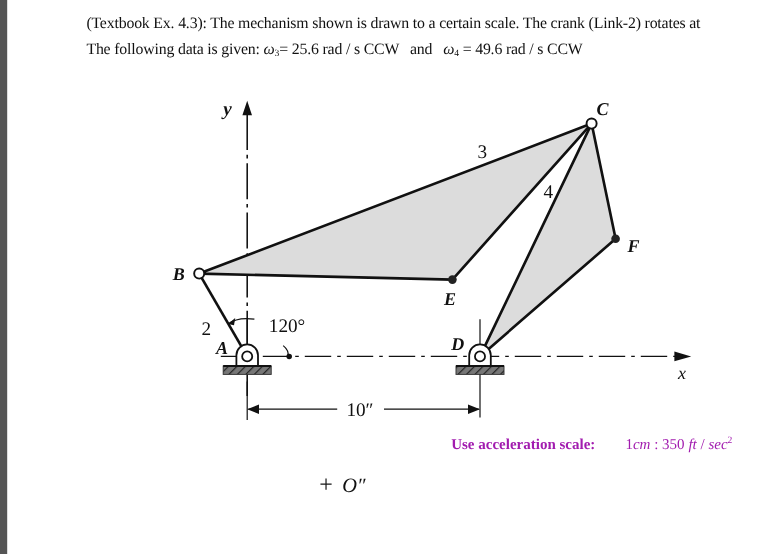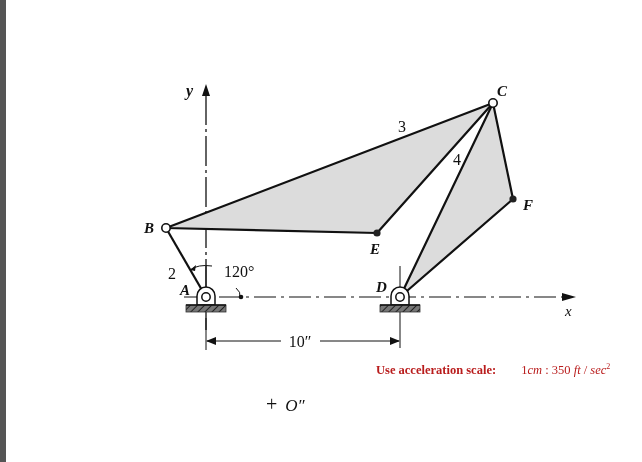--- a/index.html
+++ b/index.html
@@ -16,38 +16,45 @@
       position: absolute; left: 72px; top: 8px; width: 570px;
       font-size: 13.2px; line-height: 22px; color: #111;
       letter-spacing: -0.15px;
     }
     .problem-text .line { white-space: nowrap; }
     .problem-text i { font-style: italic; }
     .problem-text sub { font-size: 8px; vertical-align: -2px; }
     svg.diagram { position: absolute; left: 0; top: 0; }
     .scale-note {
       position: absolute; left: 376px; top: 362px;
-      font-size: 12.5px; color: #b91c1c; white-space: nowrap;
+      font-size: 12.5px; color: #a21caf; white-space: nowrap;
     }
     .scale-note .label { font-weight: bold; }
     .scale-note .value { margin-left: 22px; }
     .scale-note i { font-style: italic; }
     .scale-note sup { font-size: 8px; }
     .origin-mark {
       position: absolute; left: 266px; top: 393px;
       font-size: 20px; color: #111; white-space: nowrap;
     }
     .origin-mark .o { font-style: italic; font-size: 17px; margin-left: 8px; }
   </style>
 </head>
 <body>
 
 <div class="left-strip"></div>
 
 <div class="problem-text">
+  <div class="line">(Textbook Ex. 4.3): The mechanism shown is drawn to a certain scale. The crank (Link-2) rotates at</div>
+  <div class="line">
+    <span>The following data is given: </span>
+    <span><i>ω</i><sub>3</sub>= 25.6 rad / s CCW</span>
+    <span style="margin:0 6px;">and</span>
+    <span><i>ω</i><sub>4</sub> = 49.6 rad / s CCW</span>
+  </div>
 </div>
 
 <svg class="diagram" width="642" height="462" viewBox="0 0 642 462">
   <defs>
     <pattern id="hatch" width="5" height="5" patternUnits="userSpaceOnUse" patternTransform="rotate(45)">
       <rect width="5" height="5" fill="#777"></rect>
       <line x1="0" y1="0" x2="0" y2="5" stroke="#222" stroke-width="2"></line>
     </pattern>
     <marker id="arrowhead" markerWidth="10" markerHeight="8" refX="9" refY="4" orient="auto" markerUnits="userSpaceOnUse">
       <path d="M0,0 L10,4 L0,8 Z" fill="#111"></path>

